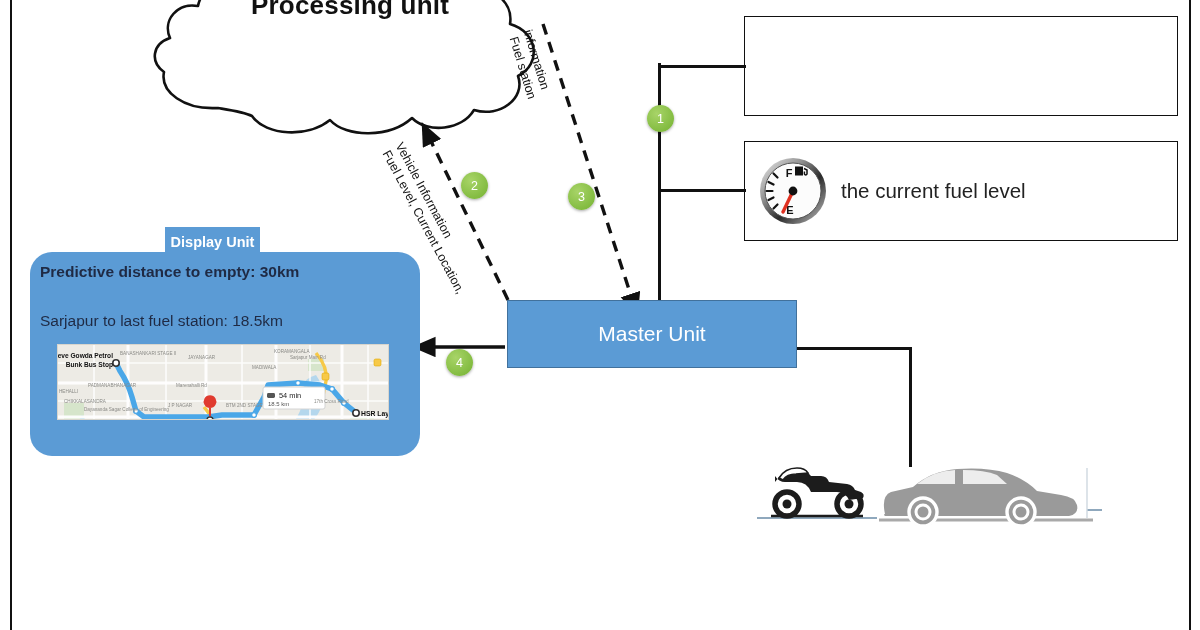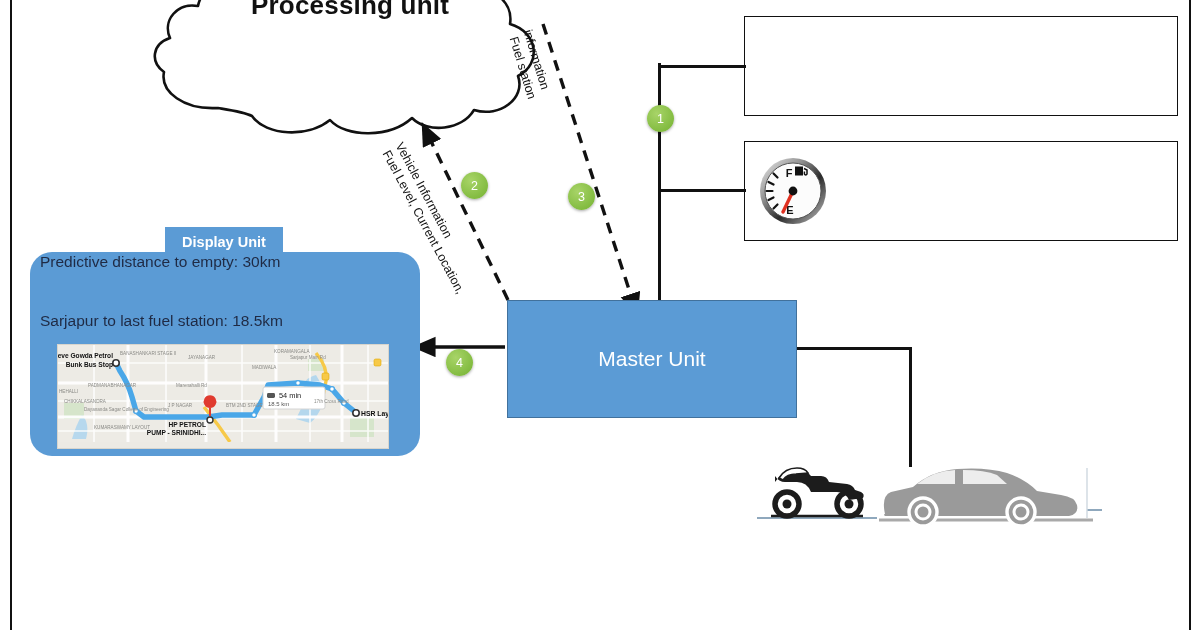--- a/index.html
+++ b/index.html
@@ -26,37 +26,37 @@
 
   
   .line{position:absolute;background:#111;}
   .ln-gps-h{left:660px;top:65px;width:86px;height:2.5px;}
   .ln-fuel-h{left:660px;top:189px;width:86px;height:2.5px;}
   .ln-vert-main{left:658px;top:63px;width:2.5px;height:245px;}
   .ln-mu-right{left:795px;top:347px;width:117px;height:2.5px;}
   .ln-veh-vert{left:909px;top:347px;width:2.5px;height:120px;}
 
   
-  .master-unit{position:absolute;left:507px;top:300px;width:290px;height:118px;
+  .master-unit{position:absolute;left:507px;top:300px;width:290px;height:68px;
       background:#5b9bd5;border:1px solid #41719c;display:flex;
       align-items:center;justify-content:center;box-sizing:border-box;}
   .master-unit span{color:#fff;font-size:21px;}
 
   
   .display-panel{position:absolute;left:30px;top:252px;width:390px;height:204px;
       background:#5b9bd5;border-radius:22px;box-sizing:border-box;}
-  .display-tab{position:absolute;left:165px;top:227px;width:118px;height:30px;
+  .display-tab{position:absolute;left:165px;top:227px;width:95px;height:30px;
       background:#5b9bd5;display:flex;align-items:center;justify-content:center;}
   .display-tab span{color:#fff;font-weight:bold;font-size:14.5px;}
   .disp-line{position:absolute;left:40px;font-size:15.5px;color:#1f2a44;}
-  .disp-line-1{top:253px;}
+  .disp-line-1{top:263px;font-weight:bold;}
   .disp-line-2{top:312px;}
 
   
-  .map{position:absolute;left:57px;top:344px;width:332px;height:105px;
+  .map{position:absolute;left:57px;top:344px;width:332px;height:76px;
       background:#eceae4;overflow:hidden;border:1px solid #d8d5cd;box-sizing:border-box;}
   .map svg{display:block;}
 
   
   .badge{position:absolute;width:27px;height:27px;border-radius:50%;
       background:radial-gradient(circle at 36% 32%,#a8d468,#82bb40 72%,#7aaf3c);
       box-shadow:0 1px 3px rgba(0,0,0,.35);
       display:flex;align-items:center;justify-content:center;
       color:#fff;font-size:12.5px;}
   .badge-1{left:647px;top:105px;}
@@ -132,20 +132,21 @@
       <text x="32" y="58" font-family="Liberation Sans, sans-serif" font-size="11" font-weight="bold" fill="#111" text-anchor="middle">E</text>
       <g>
         <rect x="37" y="10.5" width="8" height="9" fill="#111"></rect>
         <path d="M46 12.5 l3 1.5 v4 a1.4 1.4 0 0 1 -2.6 0 v-2.4" fill="none" stroke="#111" stroke-width="1.5"></path>
       </g>
       <line x1="35" y1="35" x2="25" y2="56" stroke="#e03020" stroke-width="3.4" stroke-linecap="round"></line>
       <circle cx="35" cy="35" r="4.4" fill="#111"></circle>
     </svg>
   </div>
   <div class="sensor-text">
+    <div>the current fuel level</div>
   </div>
 </div>
 
 <div class="line ln-gps-h"></div>
 <div class="line ln-fuel-h"></div>
 <div class="line ln-vert-main"></div>
 <div class="line ln-mu-right"></div>
 <div class="line ln-veh-vert"></div>
 
 <svg class="arrows" viewBox="0 0 1200 630" xmlns="http://www.w3.org/2000/svg">

